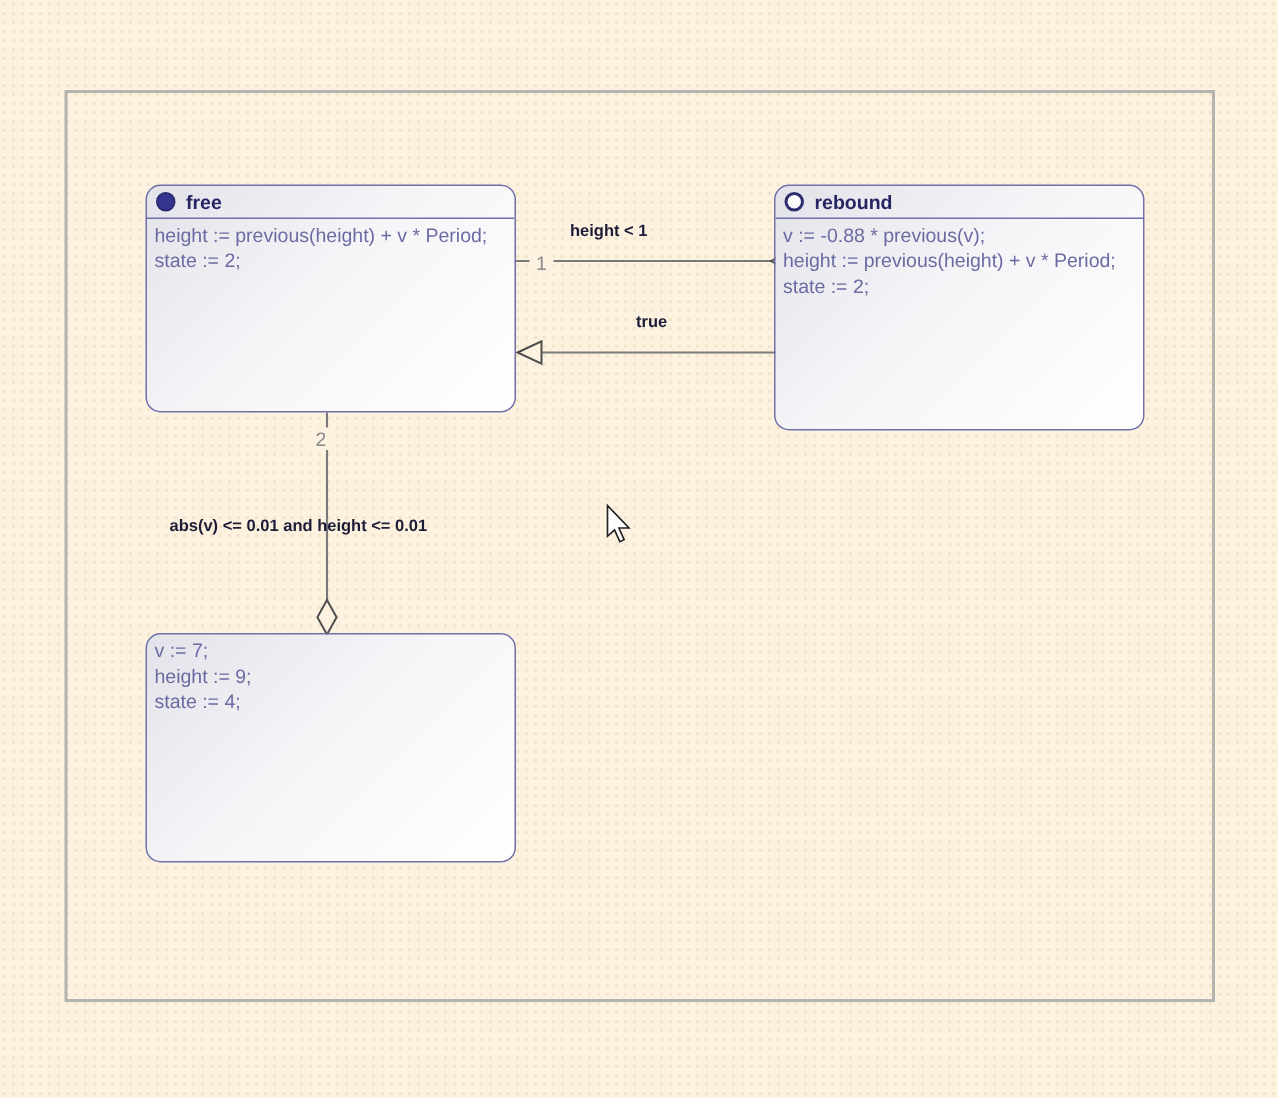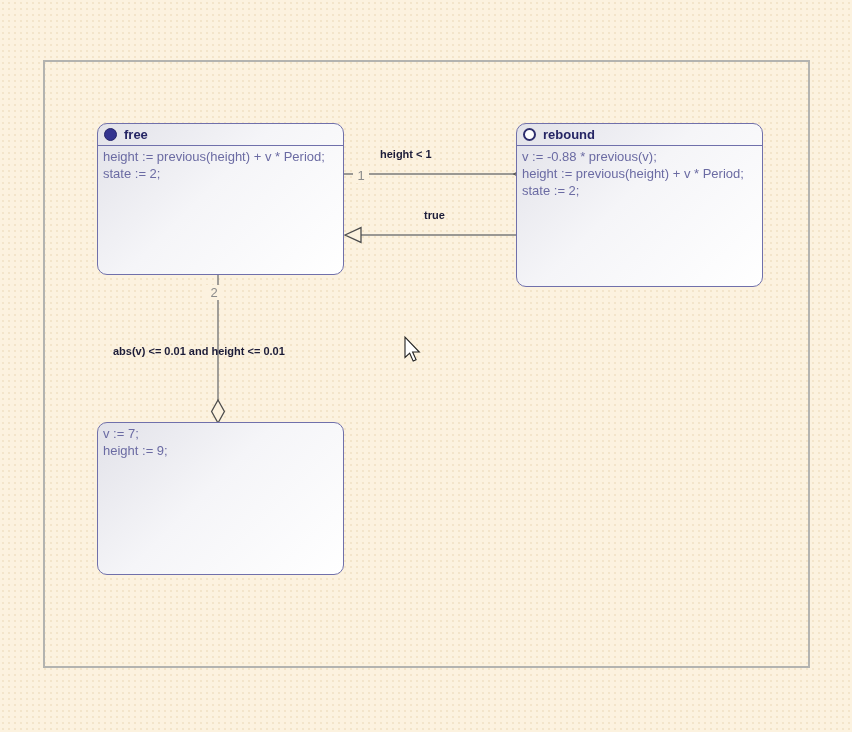--- a/index.html
+++ b/index.html
@@ -97,20 +97,21 @@
     <div class="code-line">v := -0.88 * previous(v);</div>
     <div class="code-line">height := previous(height) + v * Period;</div>
     <div class="code-line">state := 2;</div>
   </div>
 </div>
 
 <div class="state state-stop">
   <div class="state-body">
     <div class="code-line">v := 7;</div>
     <div class="code-line">height := 9;</div>
+    <div class="code-line">state := 4;</div>
   </div>
 </div>
 
 <div class="edge-label label-t1">height &lt; 1</div>
 <div class="edge-label label-t2">true</div>
 <div class="edge-label label-t3">abs(v) &lt;= 0.01 and height &lt;= 0.01</div>
 
 <span class="priority priority-1">1</span>
 <span class="priority priority-2">2</span>
 

